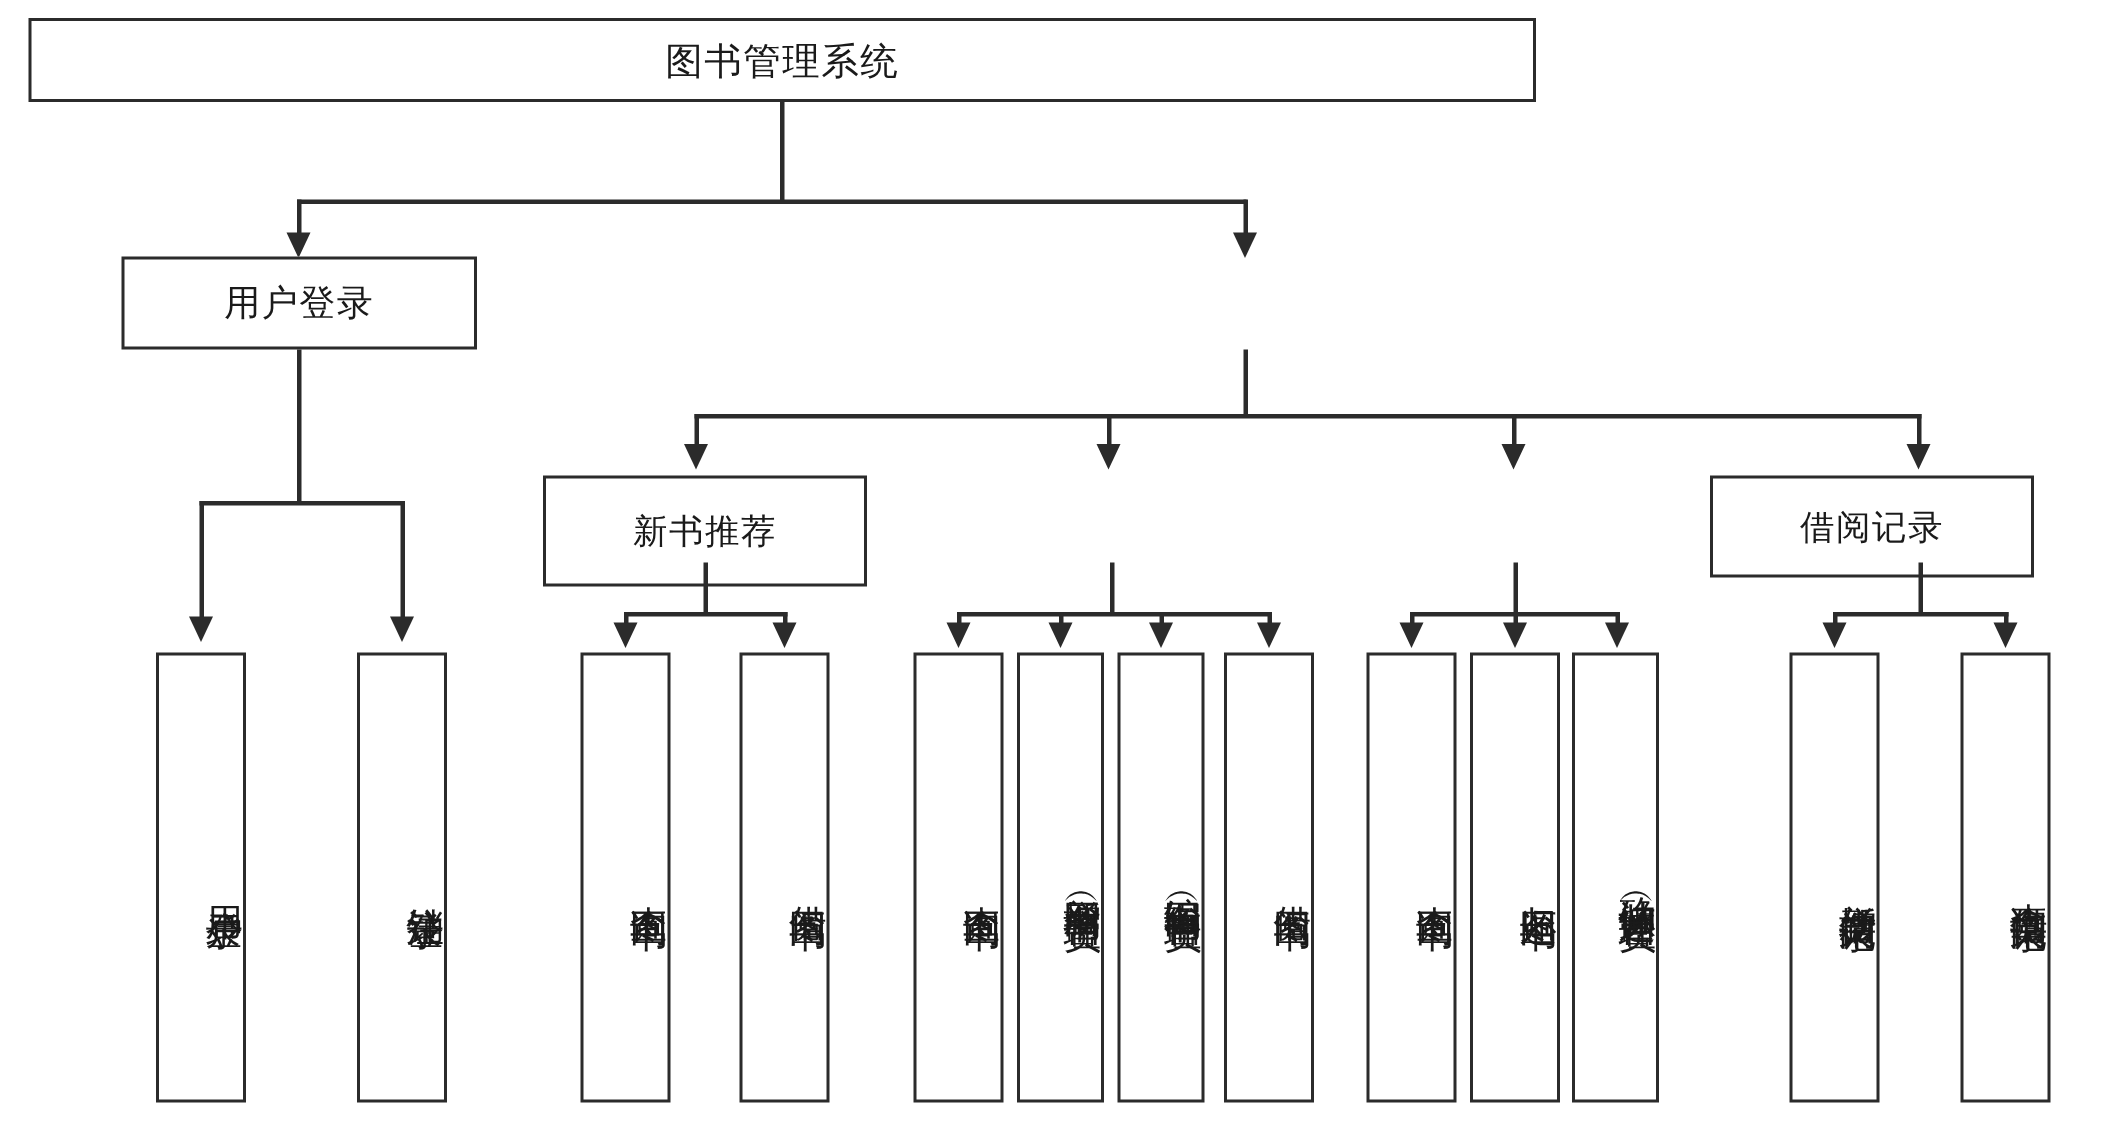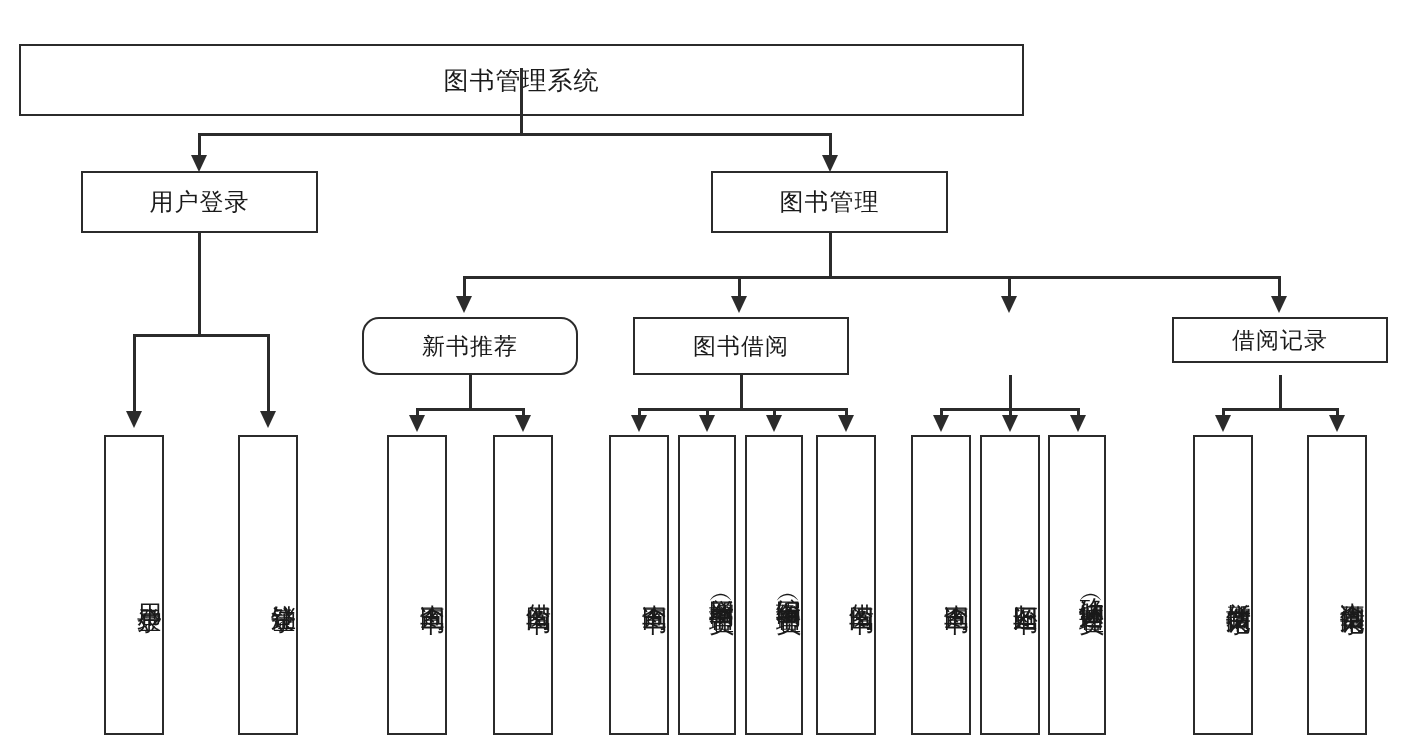--- a/index.html
+++ b/index.html
@@ -81,53 +81,51 @@
     letter-spacing: 0.5px;
     white-space: nowrap;
     pointer-events: none;
   }
 </style>
 </head>
 <body>
 
 <div id="canvas">
 
-  <div class="node root" style="left:19px; top:12px; width:1005px; height:72px;margin-top:32px;">图书管理系统</div>
+  <div class="node root" style="left:19px; top:12px; width:1005px; height:56px;">图书管理系统</div>
 
   <div class="edge v" style="left:520px; top:68px; width:2.5px; height:66px;"></div>
   <div class="edge h" style="left:198px; top:133px; width:633px; height:2.5px;"></div>
   <div class="edge v" style="left:198px; top:133px; width:2.5px; height:25px;"></div>
   <div class="edge v" style="left:829px; top:133px; width:2.5px; height:25px;"></div>
   <div class="arrow" style="left:191px; top:155px;"></div>
   <div class="arrow" style="left:822px; top:155px;"></div>
 
   <div class="node lvl2" style="left:81px; top:171px; width:237px; height:62px;">用户登录</div>
-  <div class="node lvl2" style="left:711px; top:171px; width:237px; height:62px;">图书管理</div>
 
   <div class="edge v" style="left:198px; top:233px; width:2.5px; height:103px;"></div>
   <div class="edge h" style="left:133px; top:334px; width:136px; height:2.5px;"></div>
   <div class="edge v" style="left:133px; top:334px; width:2.5px; height:80px;"></div>
   <div class="edge v" style="left:267px; top:334px; width:2.5px; height:80px;"></div>
   <div class="arrow" style="left:126px; top:411px;"></div>
   <div class="arrow" style="left:260px; top:411px;"></div>
 
   <div class="edge v" style="left:829px; top:233px; width:2.5px; height:45px;"></div>
   <div class="edge h" style="left:463px; top:276px; width:818px; height:2.5px;"></div>
   <div class="edge v" style="left:463px; top:276px; width:2.5px; height:23px;"></div>
   <div class="edge v" style="left:738px; top:276px; width:2.5px; height:23px;"></div>
   <div class="edge v" style="left:1008px; top:276px; width:2.5px; height:23px;"></div>
   <div class="edge v" style="left:1278px; top:276px; width:2.5px; height:23px;"></div>
   <div class="arrow" style="left:456px; top:296px;"></div>
   <div class="arrow" style="left:731px; top:296px;"></div>
   <div class="arrow" style="left:1001px; top:296px;"></div>
   <div class="arrow" style="left:1271px; top:296px;"></div>
 
-  <div class="node lvl3" style="left:362px; top:317px; width:216px; height:58px;border-radius:17px;">新书推荐</div>
-  <div class="node lvl3" style="left:633px; top:317px; width:216px; height:58px;">图书借阅</div>
-  <div class="node lvl3" style="left:1172px; top:317px; width:216px; height:46px;">借阅记录</div>
+  <div class="node lvl3" style="left:362px; top:317px; width:216px; height:74px;">新书推荐</div>
+  <div class="node lvl3" style="left:1140px; top:317px; width:216px; height:68px;">借阅记录</div>
 
   <div class="edge v" style="left:469px; top:375px; width:2.5px; height:35px;"></div>
   <div class="edge h" style="left:416px; top:408px; width:109px; height:2.5px;"></div>
   <div class="edge v" style="left:416px; top:408px; width:2.5px; height:10px;"></div>
   <div class="edge v" style="left:522px; top:408px; width:2.5px; height:10px;"></div>
   <div class="arrow" style="left:409px; top:415px;"></div>
   <div class="arrow" style="left:515px; top:415px;"></div>
 
   <div class="edge v" style="left:740px; top:375px; width:2.5px; height:35px;"></div>
   <div class="edge h" style="left:638px; top:408px; width:210px; height:2.5px;"></div>

